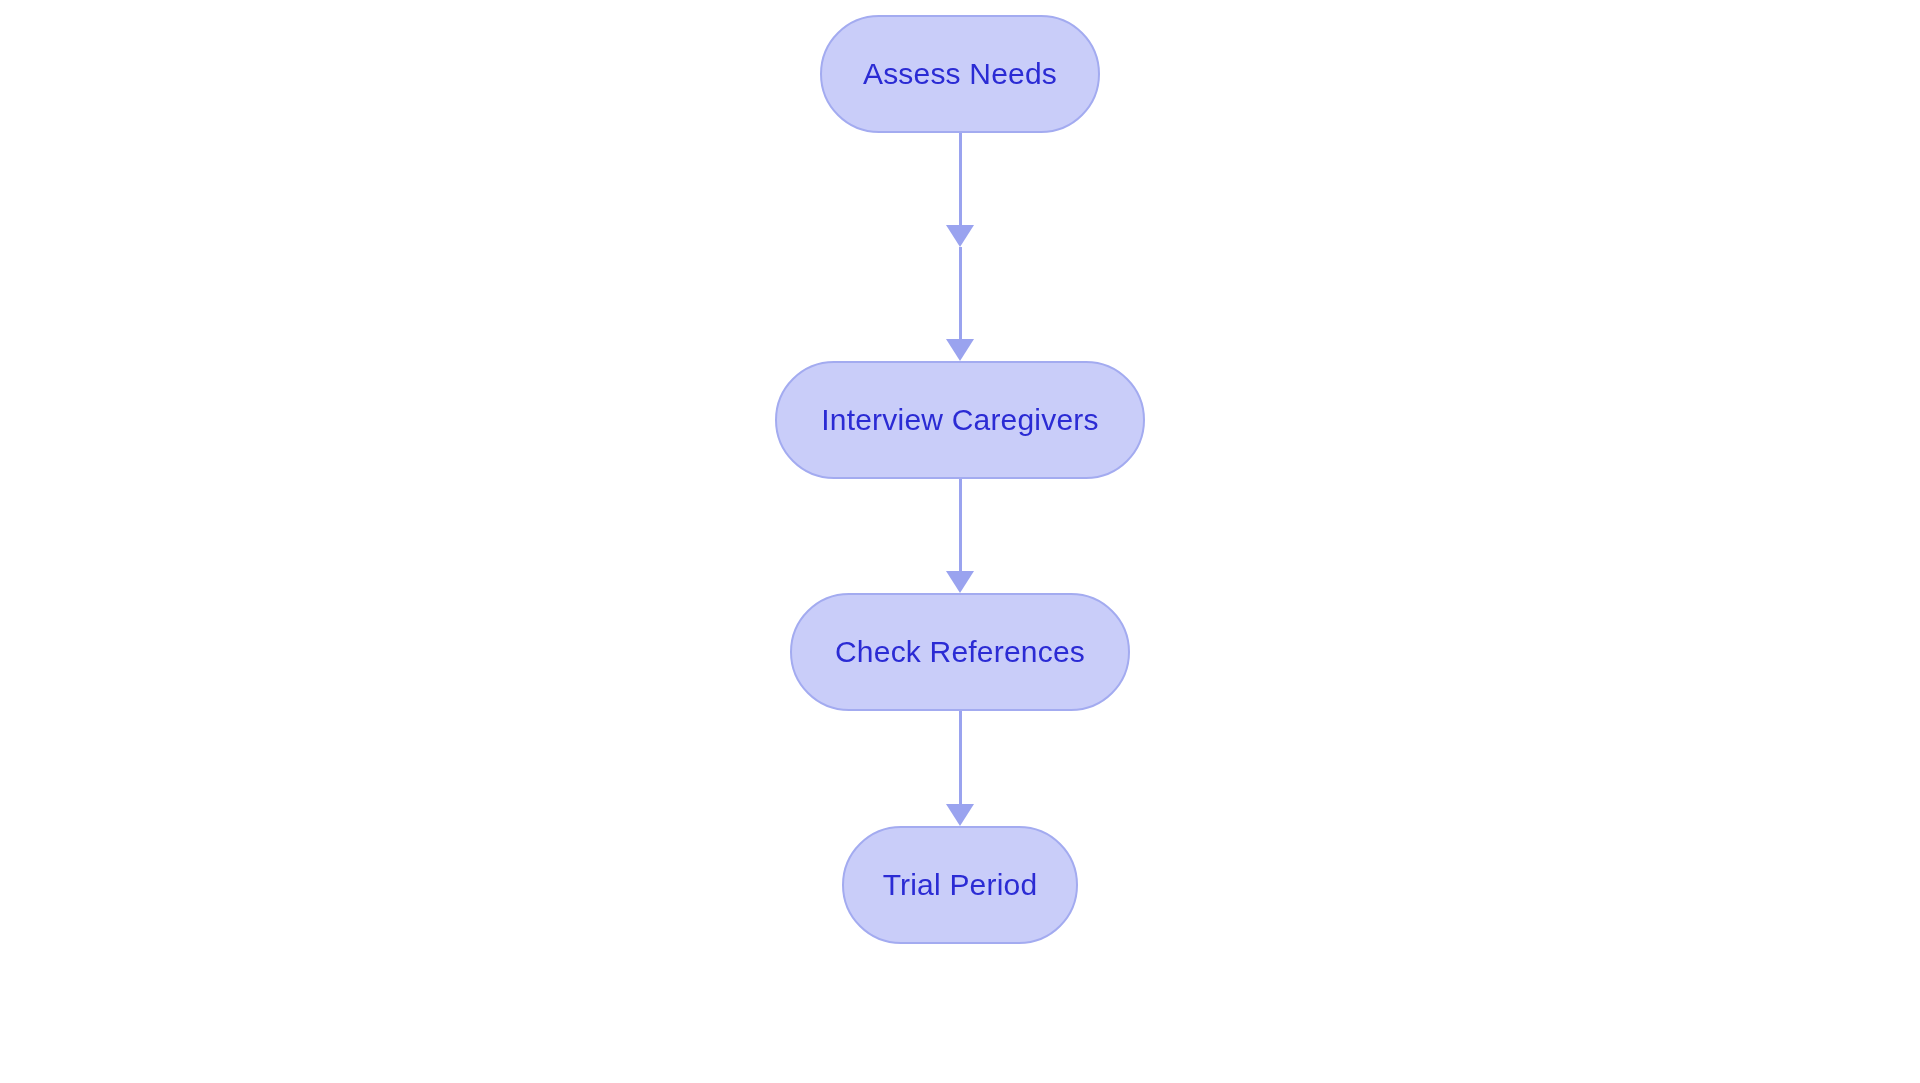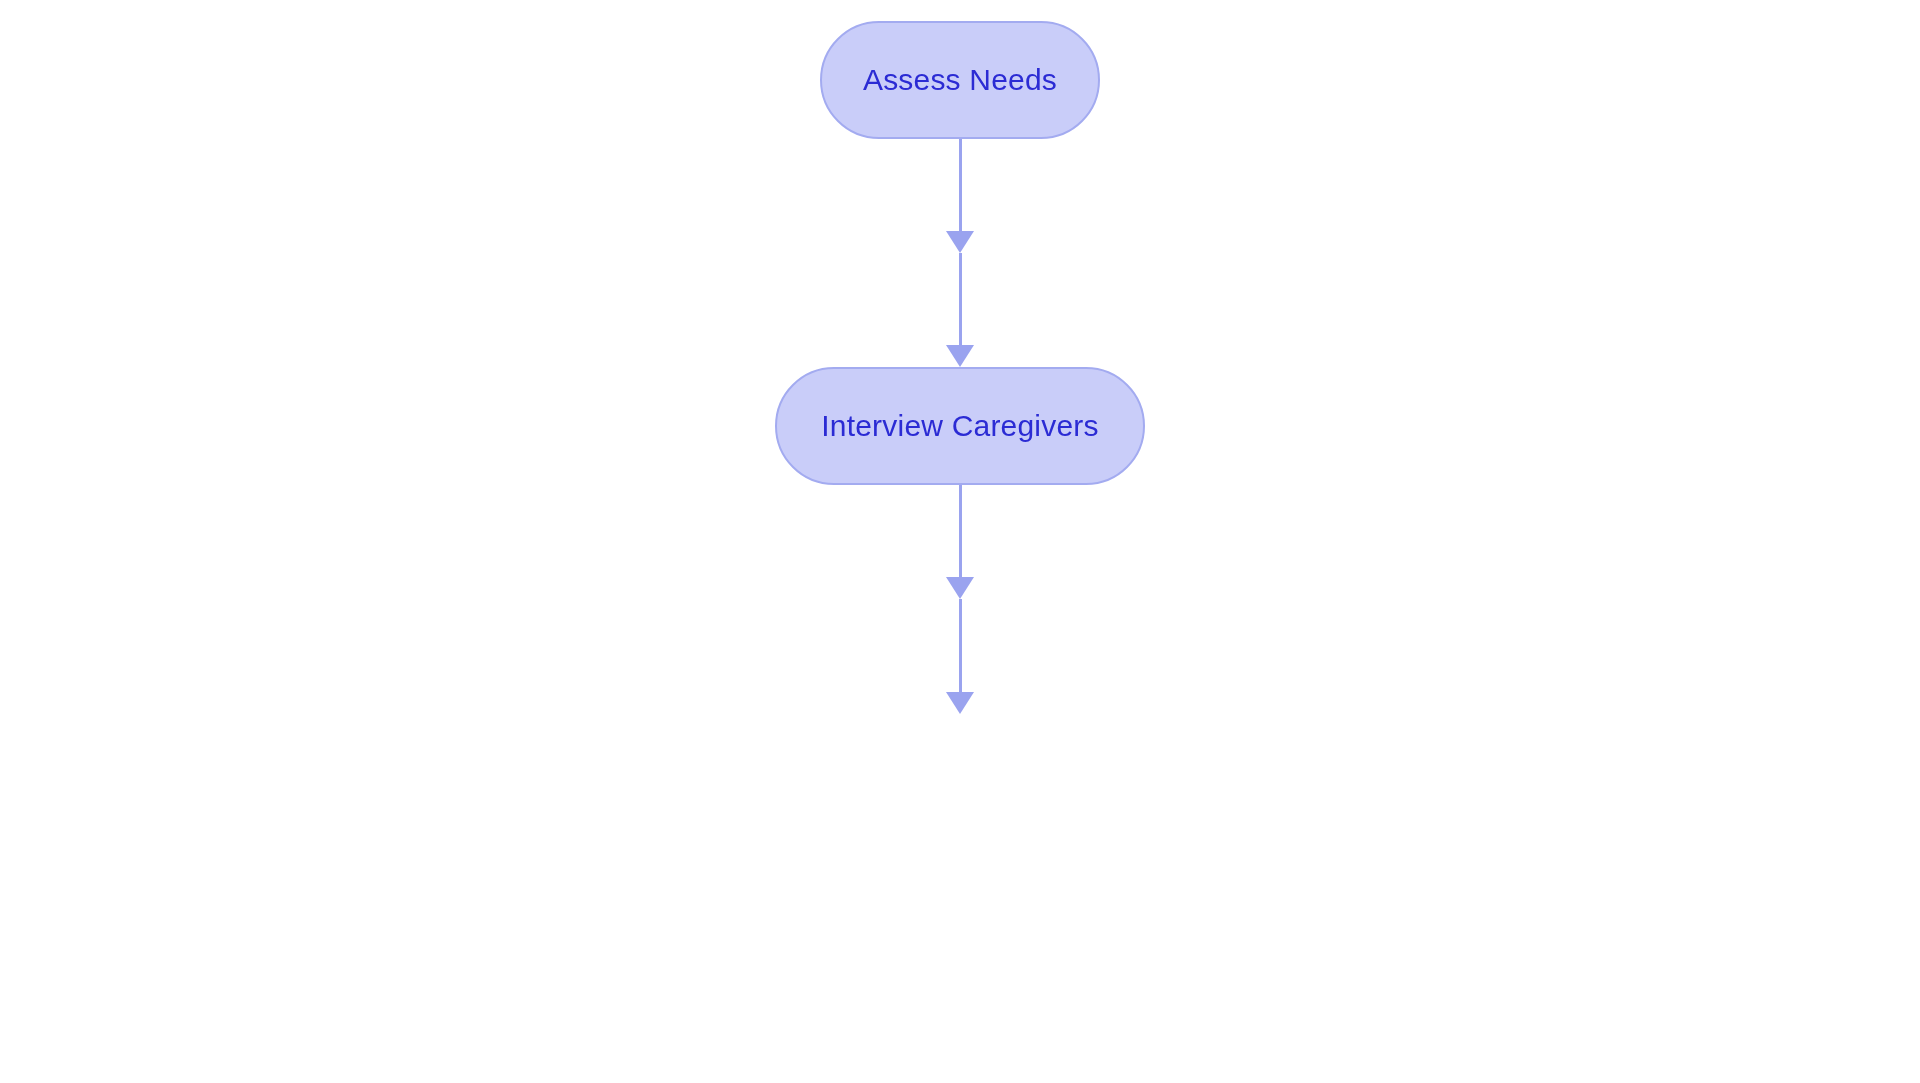--- a/index.html
+++ b/index.html
@@ -25,21 +25,21 @@
   .flow-column {
     position: absolute;
     left: 0;
     top: 0;
     width: 1920px;
     height: 1083px;
     display: flex;
     flex-direction: column;
     align-items: center;
     justify-content: flex-start;
-    padding-top: 21px;
+    padding-top: 15px;
     box-sizing: border-box;
   }
 
   .flow-node {
     box-sizing: border-box;
     height: 118px;
     border-radius: 59px;
     background: #c9cdf9;
     border: 2px solid #a3abf0;
     display: flex;
@@ -116,21 +116,27 @@
 
     <div class="flow-node n-w3">
       <span class="flow-node-label">Interview Caregivers</span>
     </div>
 
     <div class="flow-connector">
       <div class="connector-line"></div>
       <div class="connector-arrowhead"></div>
     </div>
 
+    <div class="flow-node n-w4">
+      <span class="flow-node-label">Check References</span>
+    </div>
 
     <div class="flow-connector tall">
       <div class="connector-line"></div>
       <div class="connector-arrowhead"></div>
     </div>
 
+    <div class="flow-node n-w5">
+      <span class="flow-node-label">Trial Period</span>
+    </div>
 
   </div>
 </div>
 
 </body></html>

